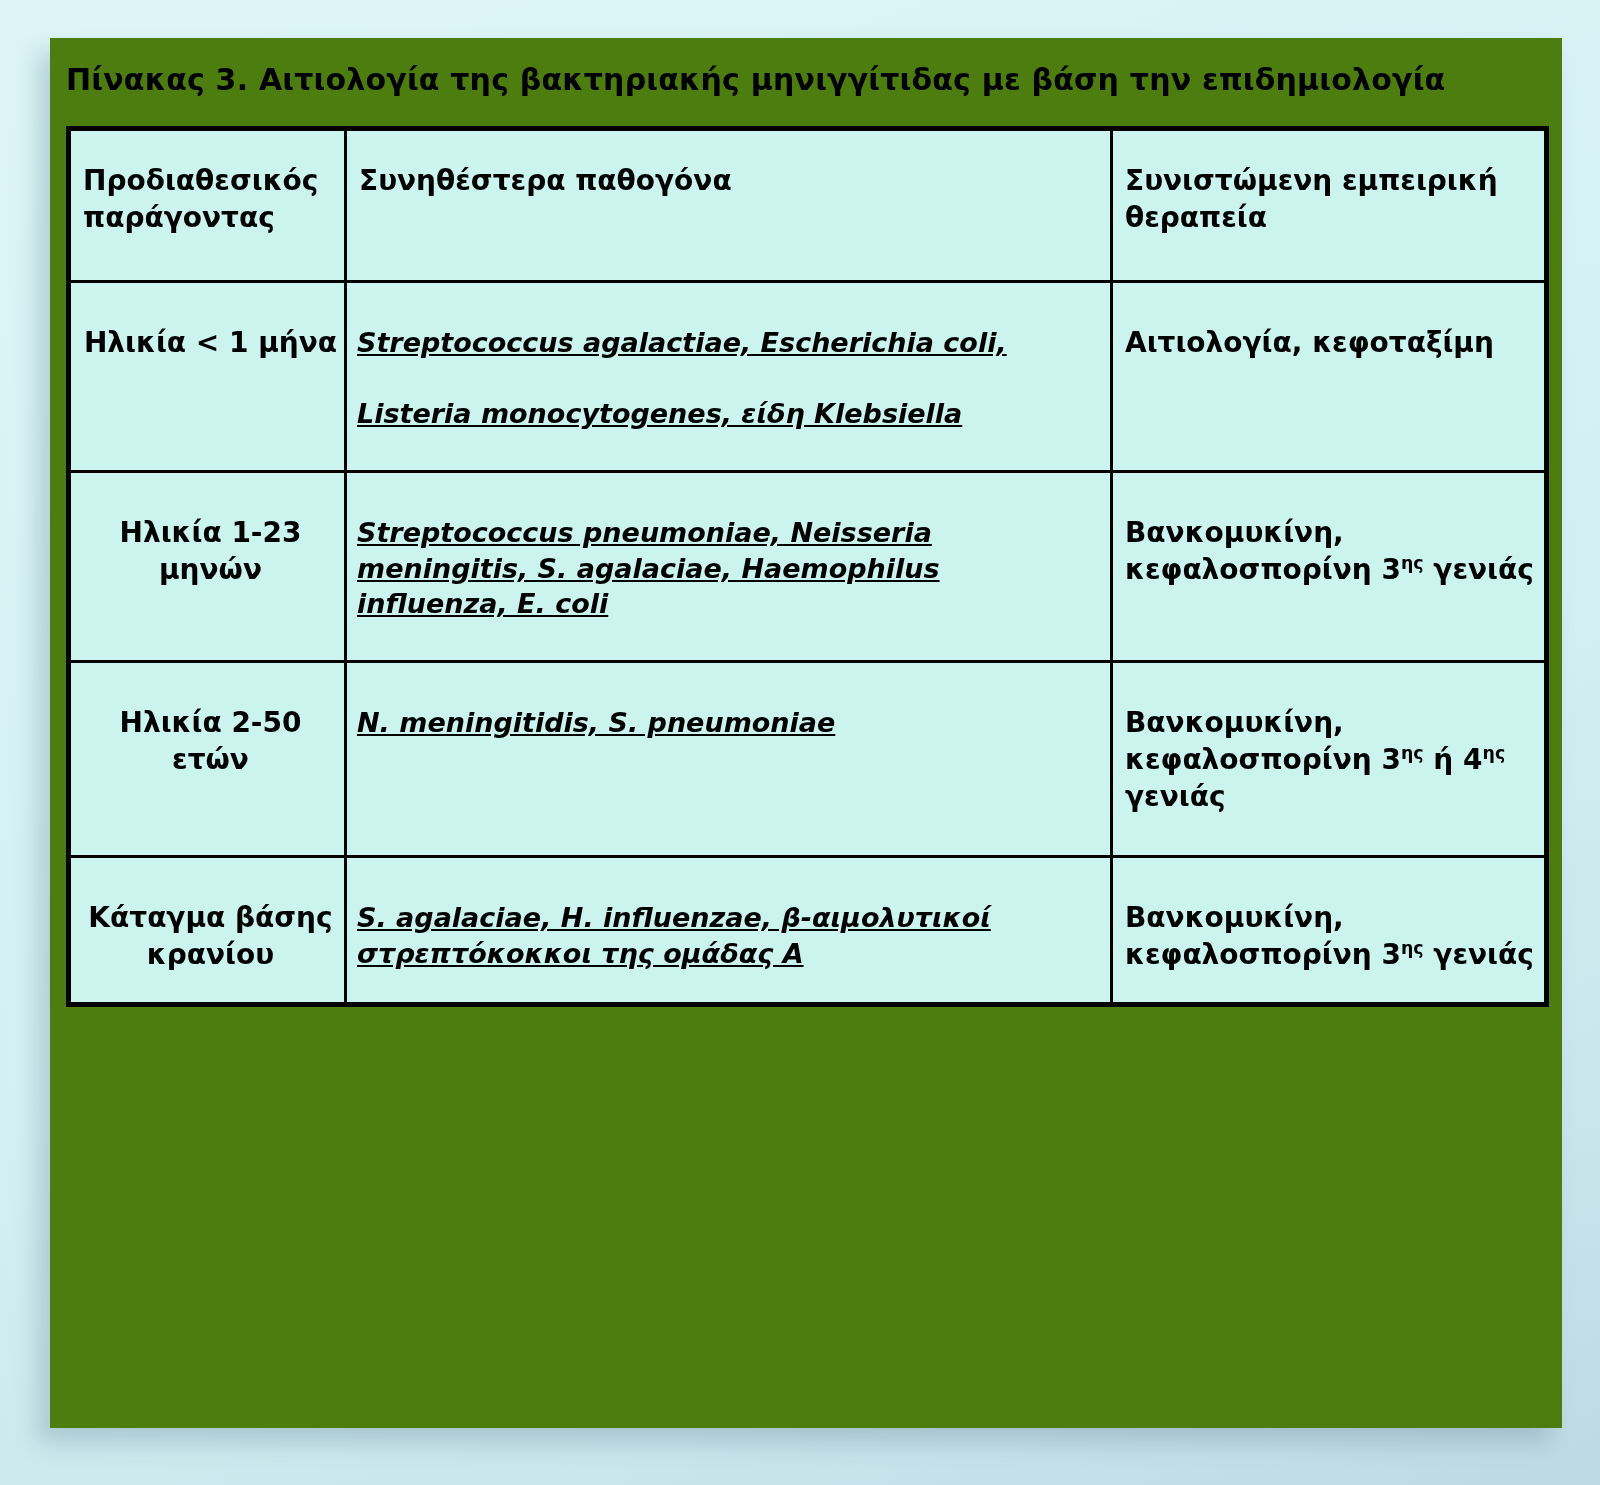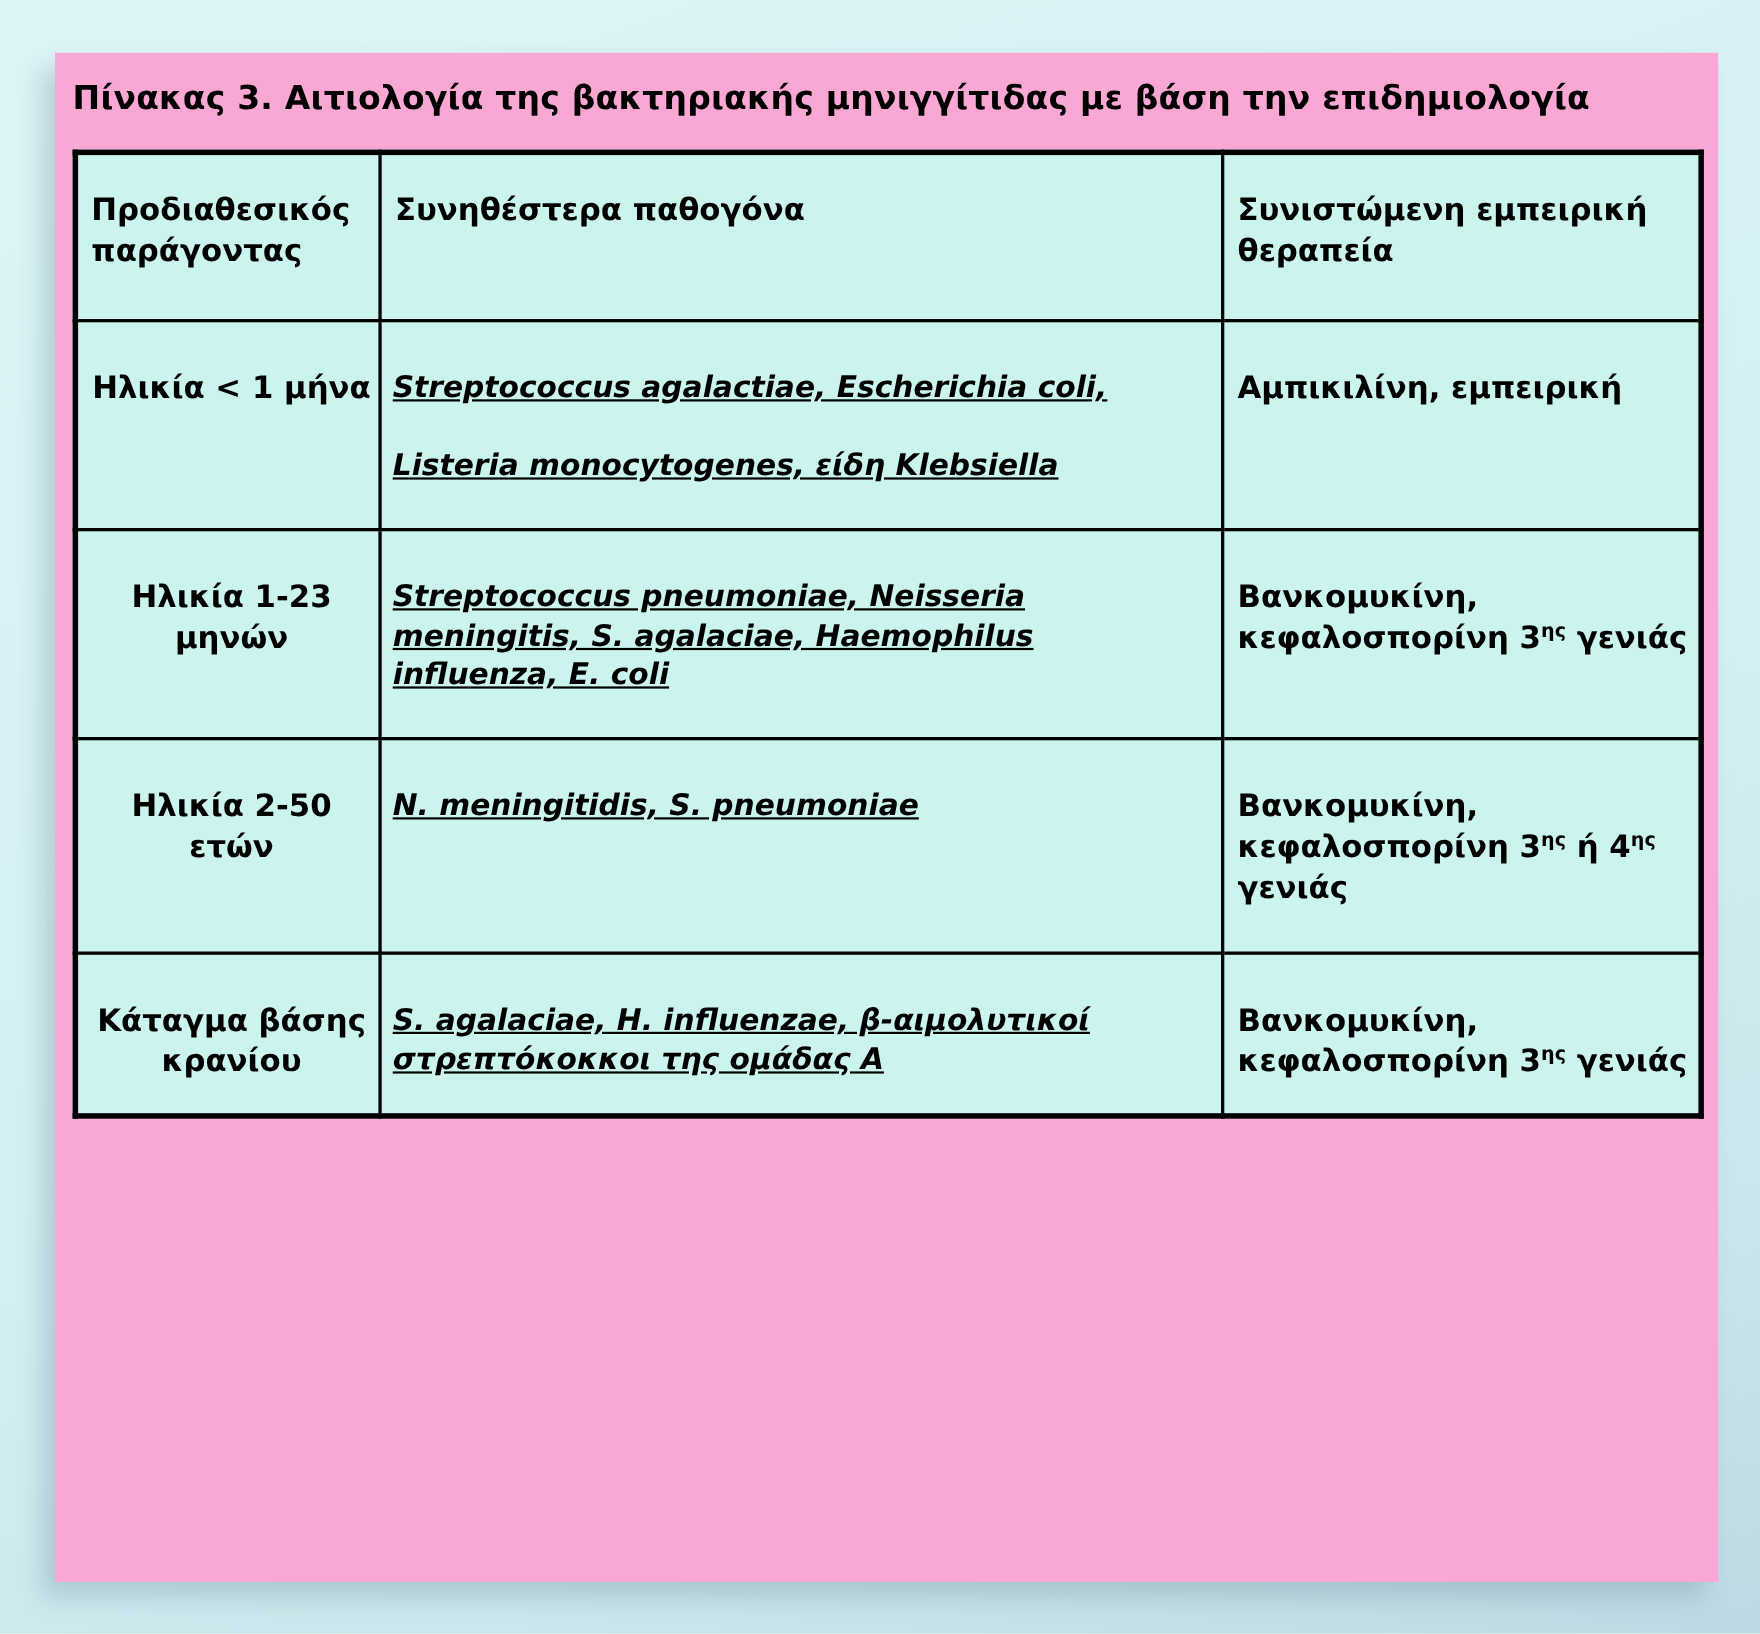--- a/index.html
+++ b/index.html
@@ -11,24 +11,24 @@
     height: 1485px;
     position: relative;
     background: linear-gradient(160deg, #ddf5f7 0%, #d4f0f3 55%, #cbe6ec 80%, #bfd9e4 100%);
     font-family: "DejaVu Sans", "Liberation Sans", sans-serif;
     color: #000;
     overflow: hidden;
   }
   .panel {
     position: absolute;
     left: 50px;
-    top: 48px;
+    top: 38px;
     width: 1512px;
     height: 1390px;
-    background: #f9a8d4;
+    background: #4d7c0f;
     box-shadow: -12px 14px 22px rgba(90, 125, 140, 0.30);
   }
   .doc-title {
     position: absolute;
     left: 16px;
     top: 24px;
     width: 1480px;
     font-size: 30px;
     font-weight: bold;
     letter-spacing: 0.2px;
@@ -98,21 +98,21 @@
         <th>Συνιστώμενη εμπειρική
 θεραπεία</th>
       </tr>
     </thead>
     <tbody>
       <tr style="height:190px">
         <td class="cell-factor">Ηλικία &lt; 1 μήνα</td>
         <td class="cell-pathogens">Streptococcus agalactiae, Escherichia coli,
 
 Listeria monocytogenes, είδη Klebsiella</td>
-        <td class="cell-therapy">Αμπικιλίνη, εμπειρική</td>
+        <td class="cell-therapy">Αιτιολογία, κεφοταξίμη</td>
       </tr>
       <tr style="height:190px">
         <td class="cell-factor">Ηλικία 1-23
 μηνών</td>
         <td class="cell-pathogens">Streptococcus pneumoniae, Neisseria
 meningitis, S. agalaciae, Haemophilus
 influenza, E. coli</td>
         <td class="cell-therapy">Βανκομυκίνη,
 κεφαλοσπορίνη 3<sup>ης</sup> γενιάς</td>
       </tr>

